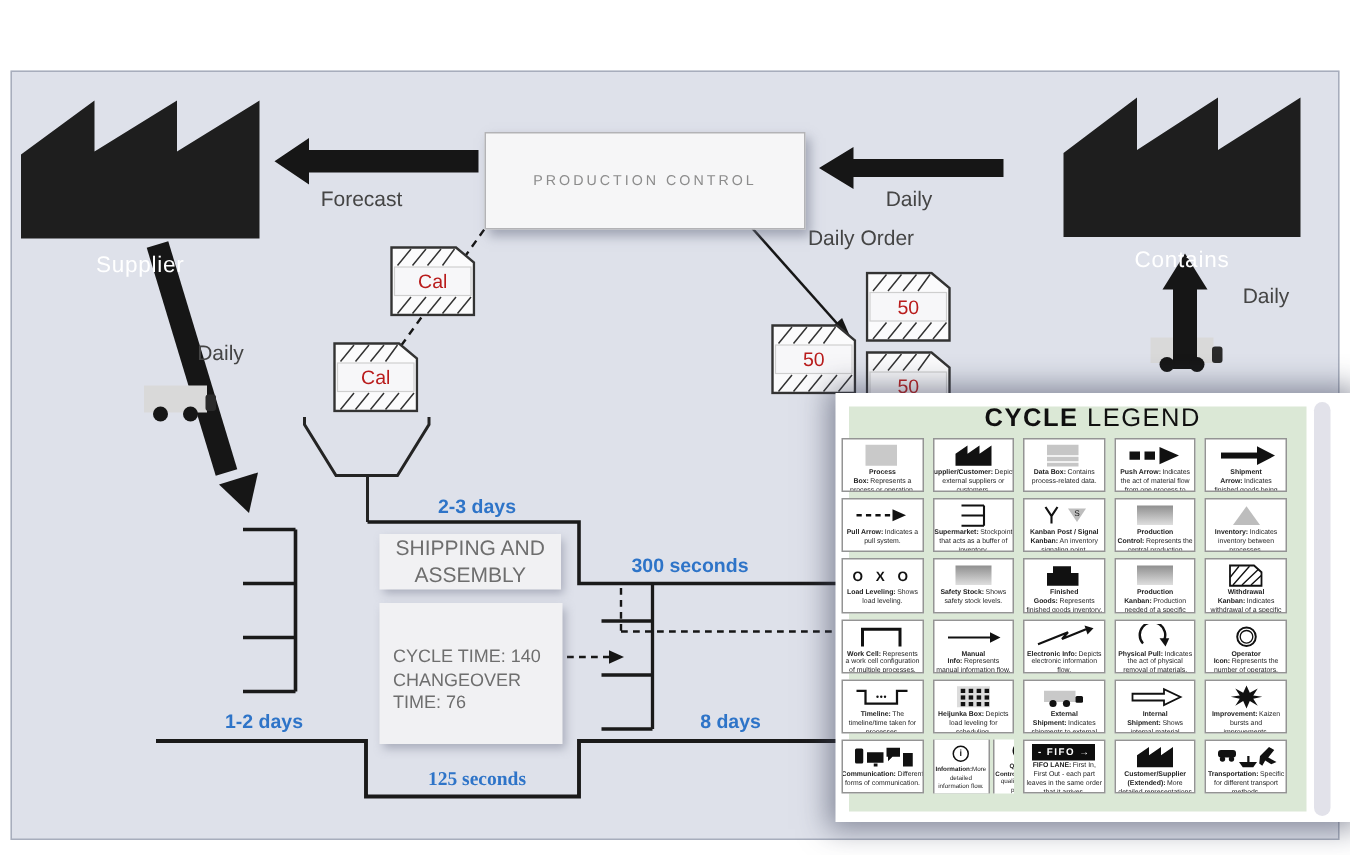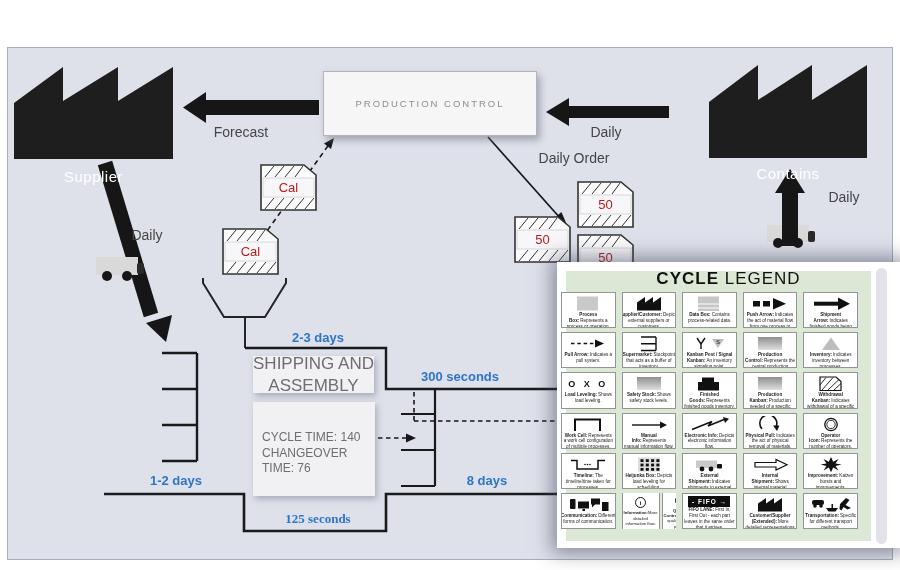--- a/index.html
+++ b/index.html
@@ -3,26 +3,26 @@
 <meta charset="utf-8">
 <style>
   html,body{margin:0;padding:0;background:#fff;font-family:"Liberation Sans",sans-serif;}
   #stage{position:relative;width:900px;height:570px;background:#fff;overflow:hidden;}
   #page-title{position:absolute;left:10px;top:5px;font-size:24px;font-weight:bold;color:#1b2a4c;letter-spacing:0.2px;}
   #map{position:absolute;left:7px;top:47px;width:884px;height:511px;background:#dee1ea;border:1px solid #a7adbc;}
   #mapsvg{position:absolute;left:0;top:0;z-index:1;}
   .lab{position:absolute;z-index:2;color:#454545;font-size:14px;text-align:center;}
   .whitelab{position:absolute;z-index:2;color:#fff;font-size:15px;text-align:center;letter-spacing:0.5px;}
   .timelab{position:absolute;z-index:2;color:#2e74c8;font-size:13px;font-weight:bold;text-align:center;}
-  #pc-box{position:absolute;left:323px;top:71px;width:212px;height:63px;background:#f6f6f7;border:1px solid #b3b3b6;
+  #pc-box{position:absolute;left:323px;top:88px;width:212px;height:63px;background:#f6f6f7;border:1px solid #b3b3b6;
     box-shadow:3px 4px 7px rgba(110,115,135,.55);display:flex;align-items:center;justify-content:center;z-index:2;
     color:#8c8c8c;font-size:9.5px;letter-spacing:2px;}
   .procbox{position:absolute;background:#f1f1f3;box-shadow:2px 3px 6px rgba(115,120,140,.5);z-index:2;
     color:#6e6e6e;display:flex;align-items:center;justify-content:center;text-align:center;}
-  #ship-box{left:253px;top:356px;width:121px;height:37px;font-size:17px;line-height:1.25;}
+  #ship-box{left:253px;top:356px;width:121px;height:37px;font-size:14px;line-height:1.25;}
   #cycle-box{left:253px;top:402px;width:122px;height:94px;font-size:12px;align-items:flex-start;justify-content:flex-start;
     padding:28px 0 0 9px;box-sizing:border-box;text-align:left;line-height:1.3;width:122px;}
   #cycle-box span{display:block;width:100px;}
   .kanban{position:absolute;z-index:2;}
   .kanban .klabel{position:absolute;left:0;right:0;top:16px;text-align:center;font-size:13px;color:#b91c1c;}
   
   #legend{position:absolute;left:557px;top:262px;width:343px;height:286px;background:#fff;z-index:5;
     box-shadow:0 0 18px 5px rgba(60,65,90,.55);}
   #legend-green{position:absolute;left:9px;top:9px;width:305px;height:270px;background:#dbe8d6;}
   #legend-scroll{position:absolute;left:319px;top:6px;width:11px;height:276px;background:#e2e2ea;border-radius:6px;}

